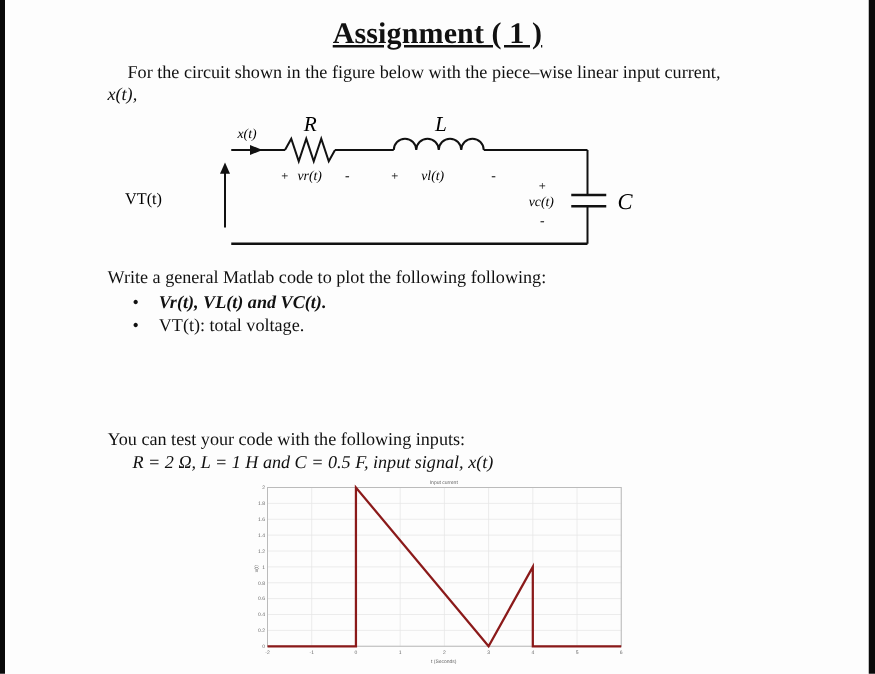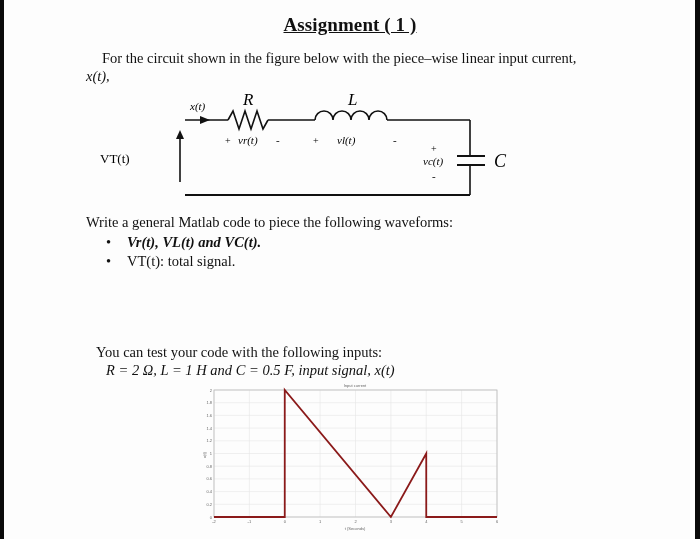--- a/index.html
+++ b/index.html
@@ -6,21 +6,21 @@
   body {
     width: 700px; height: 539px; position: relative; overflow: hidden;
     background: #fdfdfd;
     font-family: "Liberation Serif", "DejaVu Serif", serif;
     color: #111;
   }
   .border-left { position: absolute; left: 0; top: 0; width: 4px; height: 539px; background: #0a0a0a; }
   .border-right { position: absolute; left: 695px; top: 0; width: 5px; height: 539px; background: #0a0a0a; }
   .title {
     position: absolute; left: 0; width: 700px; top: 14px; text-align: center;
-    font-weight: bold; font-size: 19px; text-decoration: underline; letter-spacing: 0.1px;
+    font-weight: bold; font-size: 24px; text-decoration: underline; letter-spacing: 0.1px;
   }
   .txt { position: absolute; font-size: 14.5px; white-space: nowrap; }
   .it { font-style: italic; text-align: center; }
   .bullet { position: absolute; font-size: 14.5px; }
   svg { position: absolute; overflow: visible; }
   .ctext { font-family: "Liberation Serif", "DejaVu Serif", serif; }
   .axis-text { font-family: "Liberation Sans", "DejaVu Sans", sans-serif; font-size: 4px; fill: #666; }
 </style>
 </head>
 <body>
@@ -70,29 +70,29 @@
   <text class="ctext" x="393" y="144" font-size="11">-</text>
 
   <text class="ctext" x="431" y="152" font-size="10">+</text>
   <text class="ctext" x="423" y="165" font-size="11" font-style="italic">vc(t)</text>
   <text class="ctext" x="432" y="180" font-size="11">-</text>
 
   <text class="ctext" x="494" y="167" font-size="18" font-style="italic">C</text>
   <text class="ctext" x="100" y="163" font-size="13">VT(t)</text>
 </svg>
 
-<div class="txt" style="left:86px; top:214px;">Write a general Matlab code to piece the following waveforms:</div>
+<div class="txt" style="left:86px; top:214px;">Write a general Matlab code to plot the following following:</div>
 
 <div class="bullet" style="left:106px; top:234px;">•</div>
 <div class="txt it" style="left:127px; top:234px;font-weight:bold;">Vr(t), VL(t) and VC(t).</div>
 
 <div class="bullet" style="left:106px; top:253px;">•</div>
-<div class="txt" style="left:127px; top:253px;">VT(t): total signal.</div>
+<div class="txt" style="left:127px; top:253px;">VT(t): total voltage.</div>
 
-<div class="txt" style="left:96px; top:344px;text-align:center;">You can test your code with the following inputs:</div>
+<div class="txt" style="left:86px; top:344px;text-align:center;">You can test your code with the following inputs:</div>
 <div class="txt it" style="left:86px; top:362px;margin-left:20px;">R = 2 Ω,  L = 1 H  and  C = 0.5 F, input signal, x(t)</div>
 
 <svg width="700" height="539" style="left:0; top:0;" viewBox="0 0 700 539">
   <text class="axis-text" x="355" y="387" text-anchor="middle">Input current</text>
   <g id="grid" stroke="#e6e6e6" stroke-width="0.6">
       <line x1="214" x2="214" y1="390" y2="517"></line>
       <line x1="249.375" x2="249.375" y1="390" y2="517"></line>
       <line x1="284.75" x2="284.75" y1="390" y2="517"></line>
       <line x1="320.125" x2="320.125" y1="390" y2="517"></line>
       <line x1="355.5" x2="355.5" y1="390" y2="517"></line>

